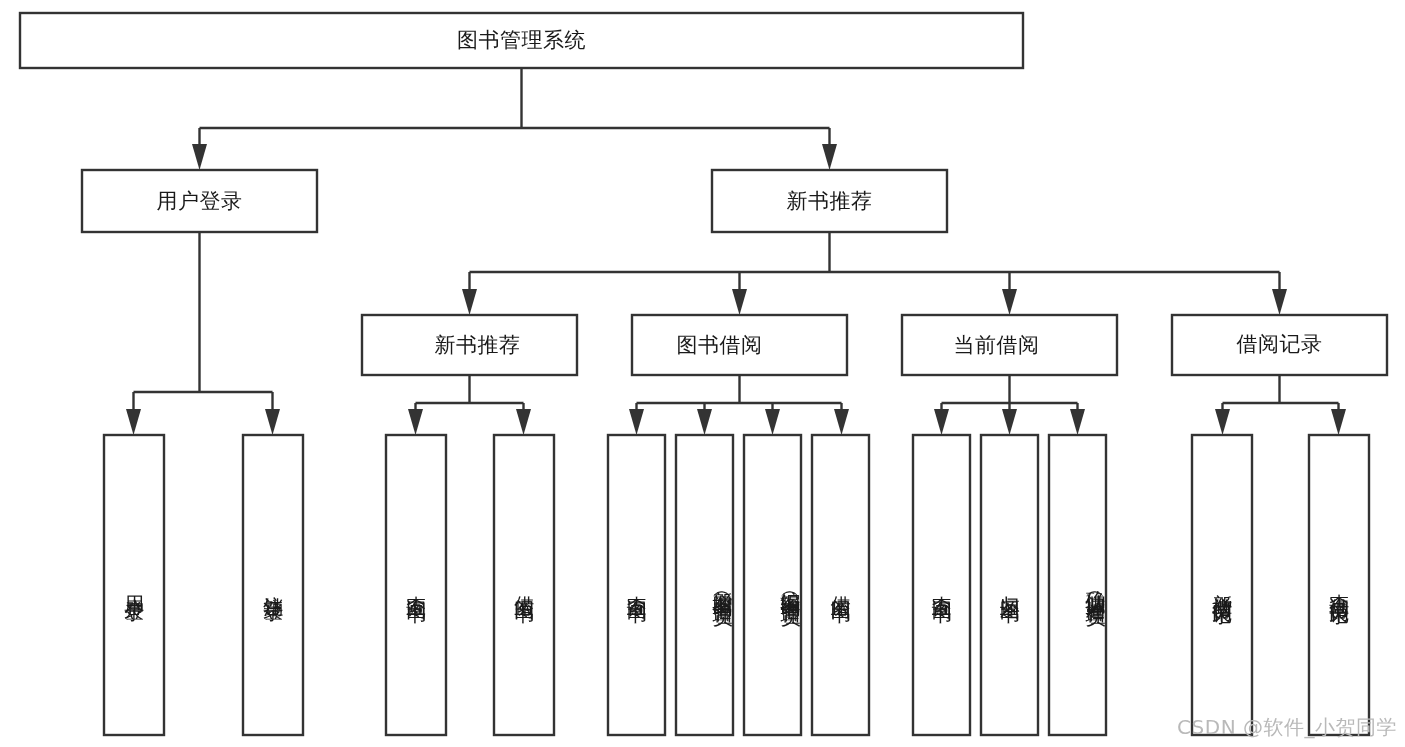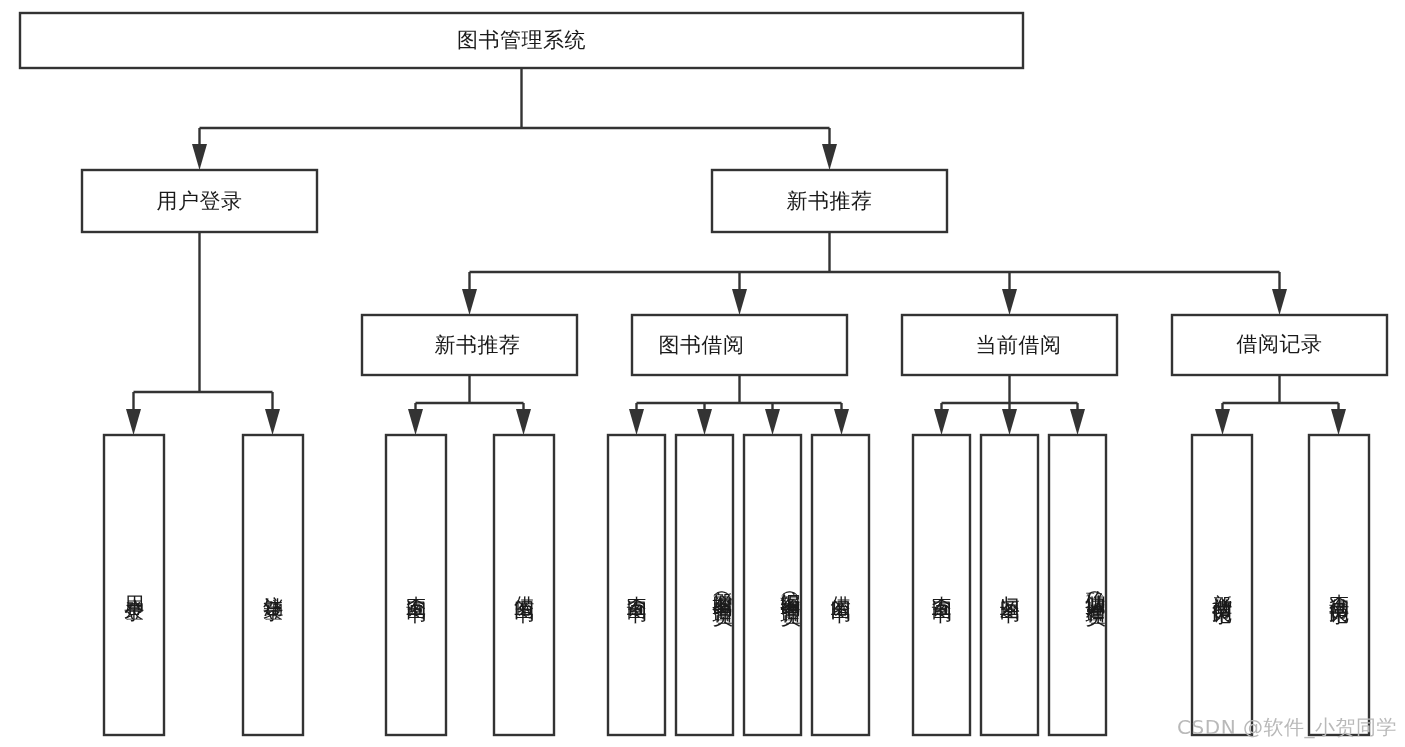--- a/index.html
+++ b/index.html
@@ -178,22 +178,22 @@
     <rect class="node-box" x="1192" y="435" width="60" height="300"></rect>
     <rect class="node-box" x="1309" y="435" width="60" height="300"></rect>
   </svg>
 
   <div class="node-label" style="left:20px; top:13px; width:1003px; height:55px;">图书管理系统</div>
 
   <div class="node-label" style="left:82px; top:170px; width:235px; height:62px;">用户登录</div>
   <div class="node-label" style="left:712px; top:170px; width:235px; height:62px;">新书推荐</div>
 
   <div class="node-label" style="left:362px; top:315px; width:215px; height:60px;padding-left:8px;">新书推荐</div>
-  <div class="node-label" style="left:594px; top:315px; width:215px; height:60px;border-radius:30px;">图书借阅</div>
-  <div class="node-label" style="left:896px; top:315px; width:245px; height:60px;border-radius:20px;">当前借阅</div>
+  <div class="node-label" style="left:612px; top:315px; width:215px; height:60px;border-radius:30px;">图书借阅</div>
+  <div class="node-label" style="left:874px; top:315px; width:245px; height:60px;border-radius:20px;">当前借阅</div>
   <div class="node-label" style="left:1172px; top:315px; width:215px; height:59px;">借阅记录</div>
 
   <div class="node-label vertical" style="left:104px; top:435px; width:60px; height:300px;">用户登录</div>
   <div class="node-label vertical" style="left:243px; top:435px; width:60px; height:300px;">注销登录</div>
 
   <div class="node-label vertical" style="left:386px; top:435px; width:60px; height:300px;">查询图书</div>
   <div class="node-label vertical" style="left:494px; top:435px; width:60px; height:300px;">借阅图书</div>
 
   <div class="node-label vertical" style="left:608px; top:435px; width:57px; height:300px;">查询图书</div>
   <div class="node-label vertical" style="left:676px; top:440px; width:57px; height:292px; align-items:flex-start;">新增图书（管理员）</div>

